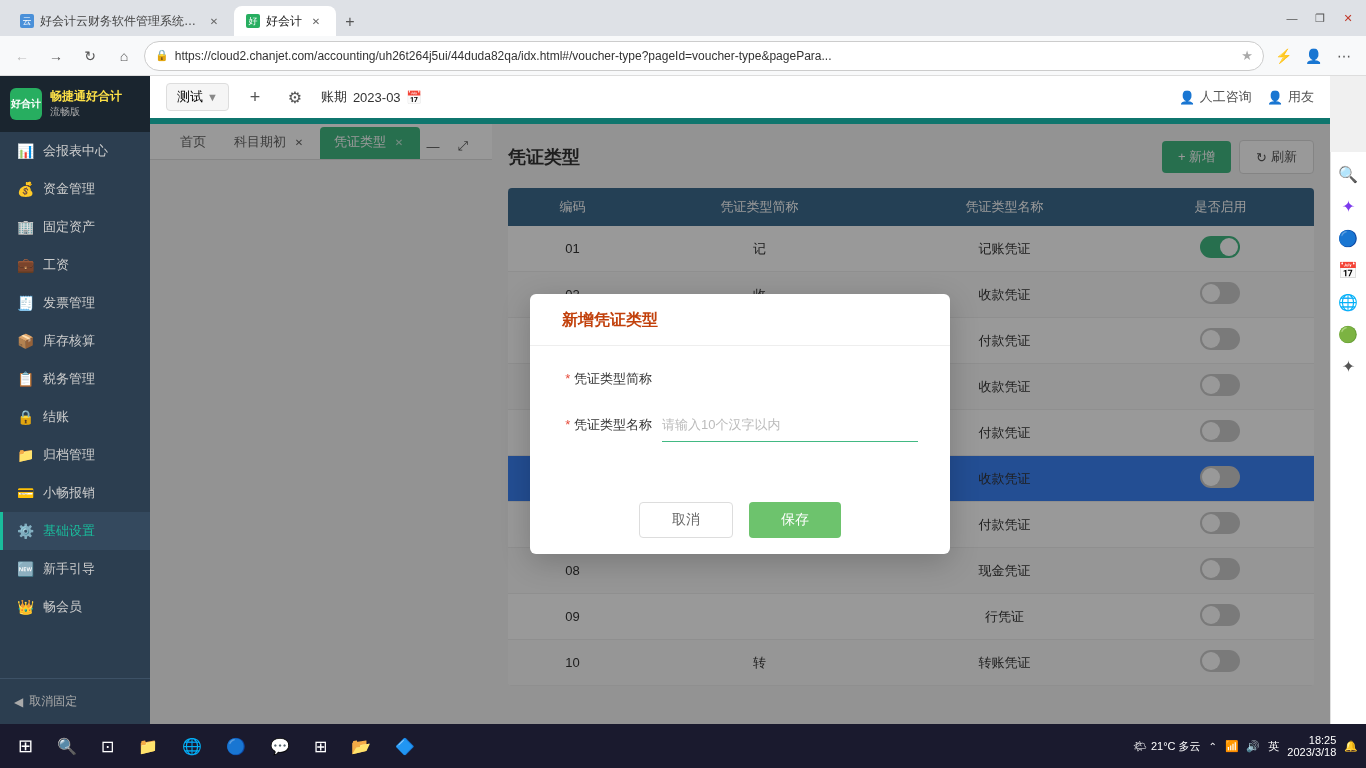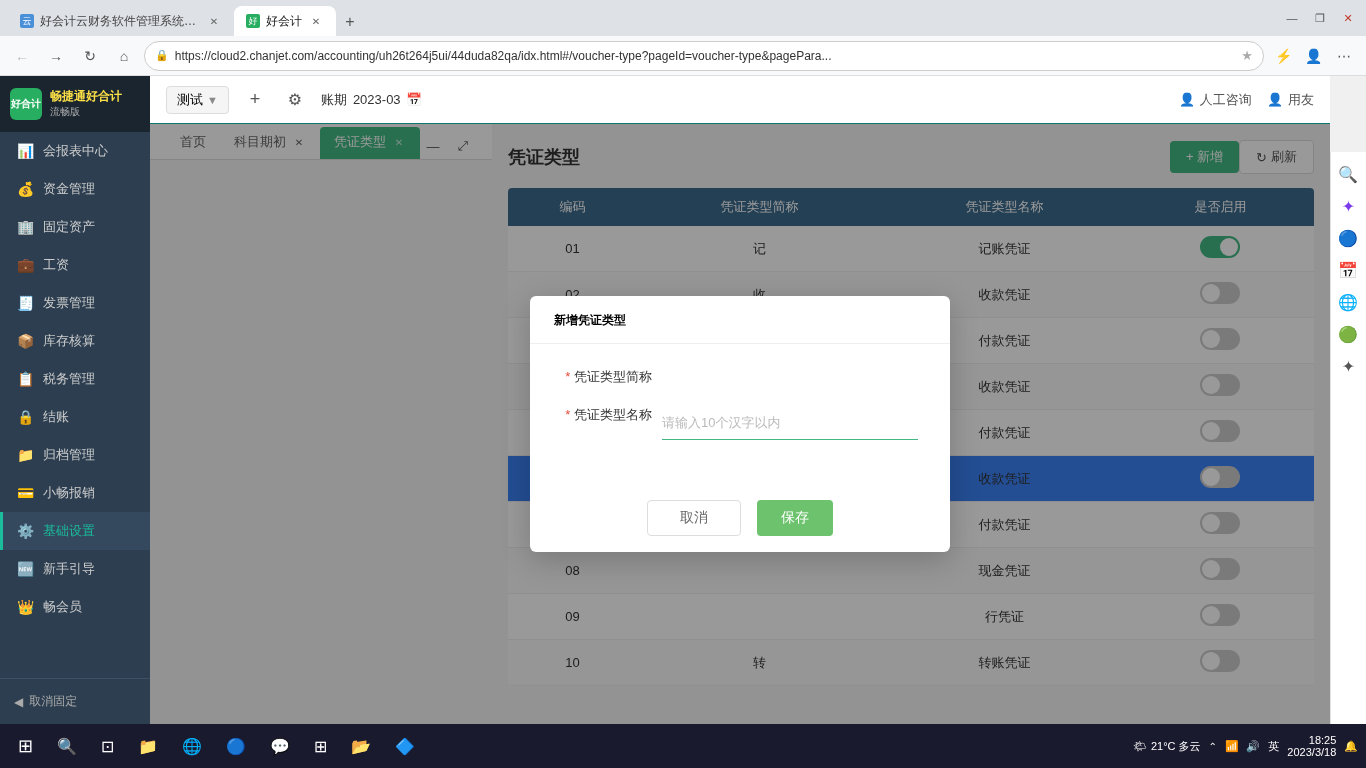--- a/index.html
+++ b/index.html
@@ -45,21 +45,21 @@
     .sidebar-menu-item { display: flex; align-items: center; gap: 8px; padding: 10px 14px; cursor: pointer; color: #ccc; font-size: 13px; border-left: 3px solid transparent; }
     .sidebar-menu-item.active { background: #34495e; color: #1abc9c; border-left-color: #1abc9c; }
     .sidebar-menu-item .menu-icon { width: 18px; height: 18px; display: flex; align-items: center; justify-content: center; font-size: 14px; flex-shrink: 0; }
     .sidebar-footer { padding: 8px 14px; border-top: 1px solid #3d5166; }
     .sidebar-footer-item { display: flex; align-items: center; gap: 6px; padding: 6px 0; color: #aaa; cursor: pointer; font-size: 12px; }
 
     
     .main-content { flex: 1; display: flex; flex-direction: column; background: #f5f5f5; overflow: hidden; }
 
     
-    .app-header { height: 48px; background: #fff; border-bottom: 1px solid #0f766e; display: flex; align-items: center; padding: 0 16px; gap: 12px; flex-shrink: 0; }
+    .app-header { height: 48px; background: #fff; border-bottom: 6px solid #0f766e; display: flex; align-items: center; padding: 0 16px; gap: 12px; flex-shrink: 0; }
     .company-select { display: flex; align-items: center; gap: 4px; background: #f5f5f5; border: 1px solid #ddd; border-radius: 4px; padding: 4px 10px; cursor: pointer; font-size: 13px; }
     .header-add-btn { width: 28px; height: 28px; display: flex; align-items: center; justify-content: center; font-size: 18px; color: #555; cursor: pointer; }
     .header-settings-btn { width: 28px; height: 28px; display: flex; align-items: center; justify-content: center; font-size: 16px; color: #555; cursor: pointer; }
     .header-period { display: flex; align-items: center; gap: 6px; font-size: 13px; color: #333; }
     .header-right { margin-left: auto; display: flex; align-items: center; gap: 16px; }
     .header-consult { display: flex; align-items: center; gap: 4px; color: #555; cursor: pointer; font-size: 13px; }
     .header-user { display: flex; align-items: center; gap: 4px; color: #555; cursor: pointer; font-size: 13px; }
 
     
     .tab-bar { height: 36px; background: #fff; border-bottom: 1px solid #e0e0e0; display: flex; align-items: flex-end; padding: 0 16px; flex-shrink: 0; }
@@ -67,21 +67,21 @@
     .page-tab.active { color: #fff; background: #42b983; border-radius: 4px 4px 0 0; border-bottom-color: #42b983; }
     .page-tab .tab-close-btn { font-size: 10px; color: rgba(255,255,255,0.7); width: 14px; height: 14px; display: flex; align-items: center; justify-content: center; border-radius: 50%; }
     .tab-controls { margin-left: auto; display: flex; align-items: center; gap: 4px; }
     .tab-ctrl-btn { width: 26px; height: 26px; display: flex; align-items: center; justify-content: center; color: #555; cursor: pointer; border-radius: 4px; }
 
     
     .page-content { flex: 1; overflow: auto; background: #f5f5f5; }
     .voucher-type-page { padding: 16px; }
     .page-header { display: flex; align-items: center; justify-content: space-between; margin-bottom: 14px; }
     .page-title { font-size: 18px; font-weight: bold; color: #333; }
-    .page-actions { display: flex; align-items: center; }
+    .page-actions { display: flex; align-items: center; gap: 8px; }
     .btn-primary { background: #42b983; color: #fff; border: none; border-radius: 4px; padding: 7px 16px; cursor: pointer; font-size: 13px; display: flex; align-items: center; gap: 4px; }
     .btn-default { background: #fff; color: #555; border: 1px solid #ddd; border-radius: 4px; padding: 7px 16px; cursor: pointer; font-size: 13px; display: flex; align-items: center; gap: 4px; }
 
     
     .data-table { width: 100%; border-collapse: collapse; background: #fff; border-radius: 4px; overflow: hidden; }
     .data-table thead tr { background: #3d6b8e; color: #fff; }
     .data-table thead th { padding: 10px 16px; text-align: center; font-weight: normal; font-size: 13px; }
     .data-table tbody tr { border-bottom: 1px solid #eee; }
     .data-table tbody td { padding: 10px 16px; text-align: center; font-size: 13px; color: #333; }
 
@@ -89,29 +89,29 @@
     .toggle-switch { width: 40px; height: 22px; border-radius: 11px; position: relative; cursor: pointer; display: inline-flex; align-items: center; }
     .toggle-switch.on { background: #42b983; }
     .toggle-switch.off { background: #ccc; }
     .toggle-knob { width: 18px; height: 18px; background: #fff; border-radius: 50%; position: absolute; top: 2px; transition: left 0.2s; }
     .toggle-switch.on .toggle-knob { left: 20px; }
     .toggle-switch.off .toggle-knob { left: 2px; }
 
     
     .modal-overlay { position: absolute; top: 0; left: 0; right: 0; bottom: 0; background: rgba(0,0,0,0.4); display: flex; align-items: center; justify-content: center; z-index: 100; }
     .modal-box { background: #fff; border-radius: 6px; width: 420px; padding: 0; box-shadow: 0 8px 30px rgba(0,0,0,0.2); }
-    .modal-header { padding: 16px 24px 14px; border-bottom: 1px solid #eee; font-size: 12px; font-weight: bold; color: #000000; }
+    .modal-header { padding: 16px 32px 14px; border-bottom: 1px solid #eee; font-size: 16px; font-weight: bold; color: #c2410c; }
     .modal-body { padding: 24px 32px; }
-    .form-row { display: flex; margin-bottom: 20px; }
+    .form-row { display: flex; align-items: center; margin-bottom: 20px; }
     .form-label { width: 100px; text-align: right; font-size: 13px; color: #333; flex-shrink: 0; padding-right: 10px; }
     .form-input { flex: 1; height: 34px; border: none; border-bottom: 1px solid #42b983; outline: none; font-size: 13px; padding: 4px 0; color: #333; background: transparent; }
     .form-input::placeholder { color: #bbb; }
     .modal-footer { padding: 16px 20px; display: flex; justify-content: center; gap: 16px; }
     .btn-cancel { background: #fff; color: #666; border: 1px solid #ddd; border-radius: 4px; padding: 8px 32px; cursor: pointer; font-size: 14px; }
-    .btn-save { background: #6dc36d; color: #fff; border: none; border-radius: 4px; padding: 8px 24px; cursor: pointer; font-size: 14px; }
+    .btn-save { background: #6dc36d; color: #fff; border: none; border-radius: 4px; padding: 8px 32px; cursor: pointer; font-size: 14px; }
 
     
     .taskbar { height: 44px; background: #1a1a2e; display: flex; align-items: center; padding: 0 8px; gap: 4px; flex-shrink: 0; }
     .taskbar-item { height: 36px; padding: 0 10px; display: flex; align-items: center; gap: 6px; cursor: pointer; border-radius: 4px; color: #fff; font-size: 12px; }
     .taskbar-right { margin-left: auto; display: flex; align-items: center; gap: 8px; color: #fff; font-size: 11px; }
     .taskbar-clock { text-align: right; }
     .taskbar-weather { display: flex; align-items: center; gap: 4px; }
 
     
     .page-wrapper { position: relative; display: flex; flex-direction: row; height: 100%; }

